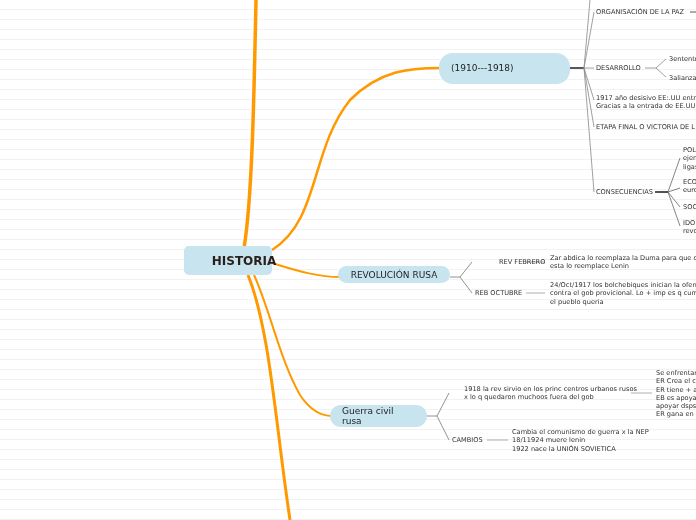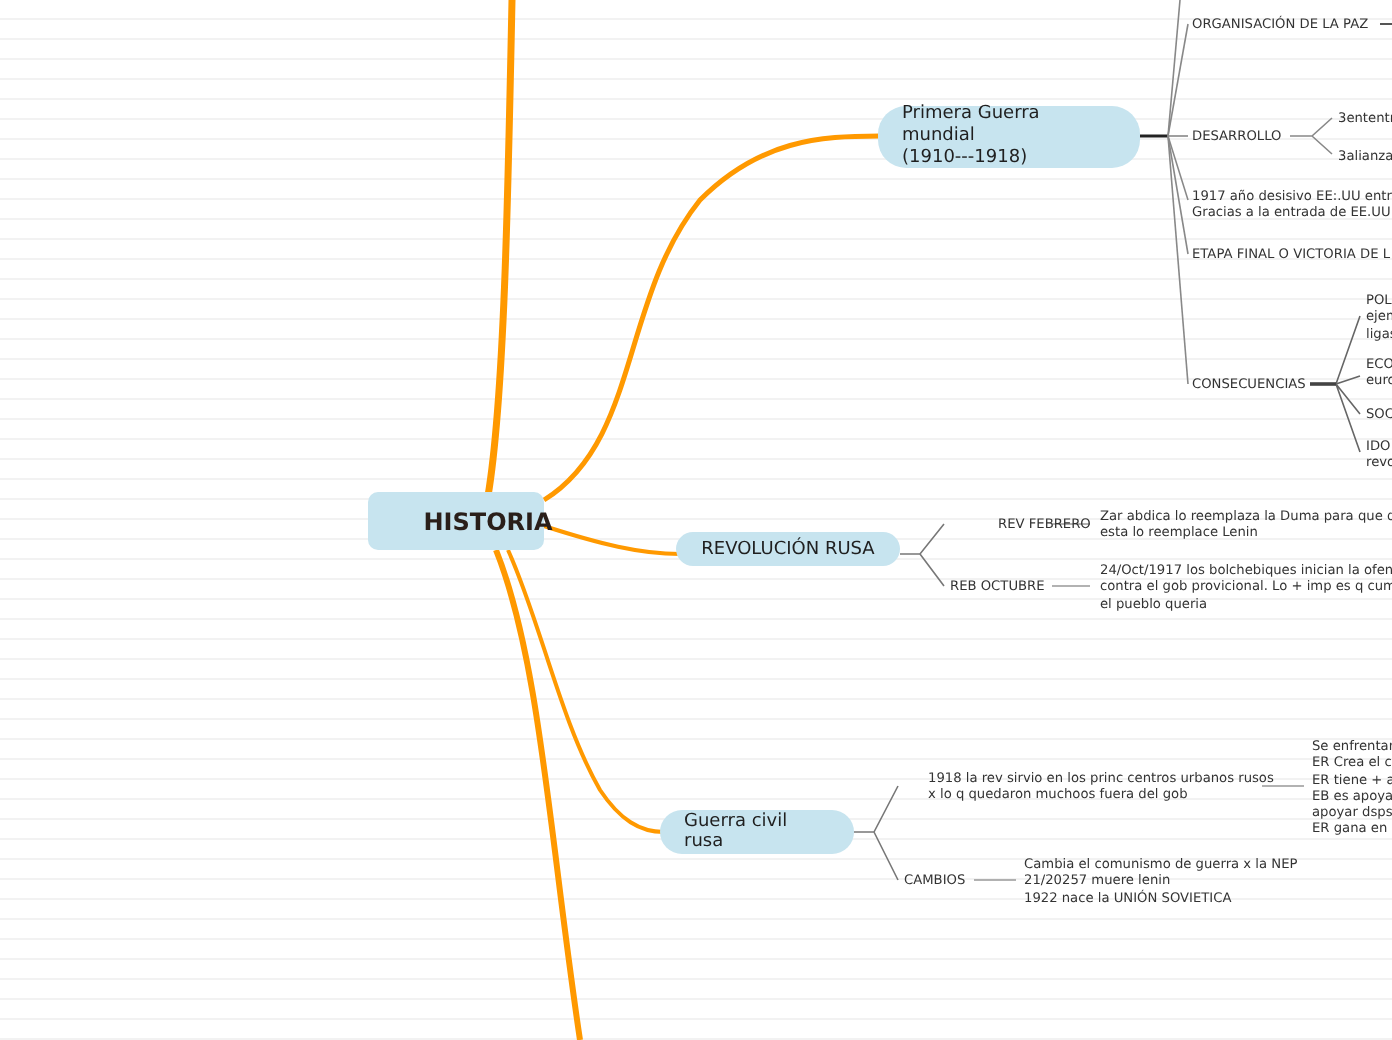--- a/index.html
+++ b/index.html
@@ -50,21 +50,20 @@
   <path d="M427,416 L437,416 L449,393 M437,416 L449,440" stroke="#777" stroke-width="0.8" fill="none"></path>
   <path d="M631,393 L652,393 M487,440 L508,440" stroke="#999" stroke-width="0.8"></path>
 </svg>
 
 <div class="node root">
   <span>HISTORIA</span>
 </div>
 
 <div class="node main" style="left:439px;top:53px;width:131px;height:31px;line-height:11px;">
   <div>
-      <div>Primera Guerra mundial</div>
   <div>(1910---1918)</div>
     </div>
 </div>
 <div class="node main" style="left:338px;top:266px;width:112px;height:17px;justify-content:center;">
   <span>REVOLUCIÓN RUSA</span>
 </div>
 <div class="node main" style="left:330px;top:405px;width:97px;height:22px;justify-content:center;">
   <span>Guerra civil rusa</span>
 </div>
 
@@ -113,15 +112,15 @@
   <div>Se enfrentar</div>
   <div>ER Crea el c</div>
   <div>ER tiene + a</div>
   <div>EB es apoya</div>
   <div>apoyar dsps</div>
   <div>ER gana en</div>
 </div>
 <div class="leaf" style="left:452px;top:436px;">CAMBIOS</div>
 <div class="leaf" style="left:512px;top:428px;">
   <div>Cambia el comunismo de guerra x la NEP</div>
-  <div>21/20257 muere lenin</div>
+  <div>18/11924 muere lenin</div>
   <div>1922 nace la UNIÓN SOVIETICA</div>
 </div>
 
 </body></html>

